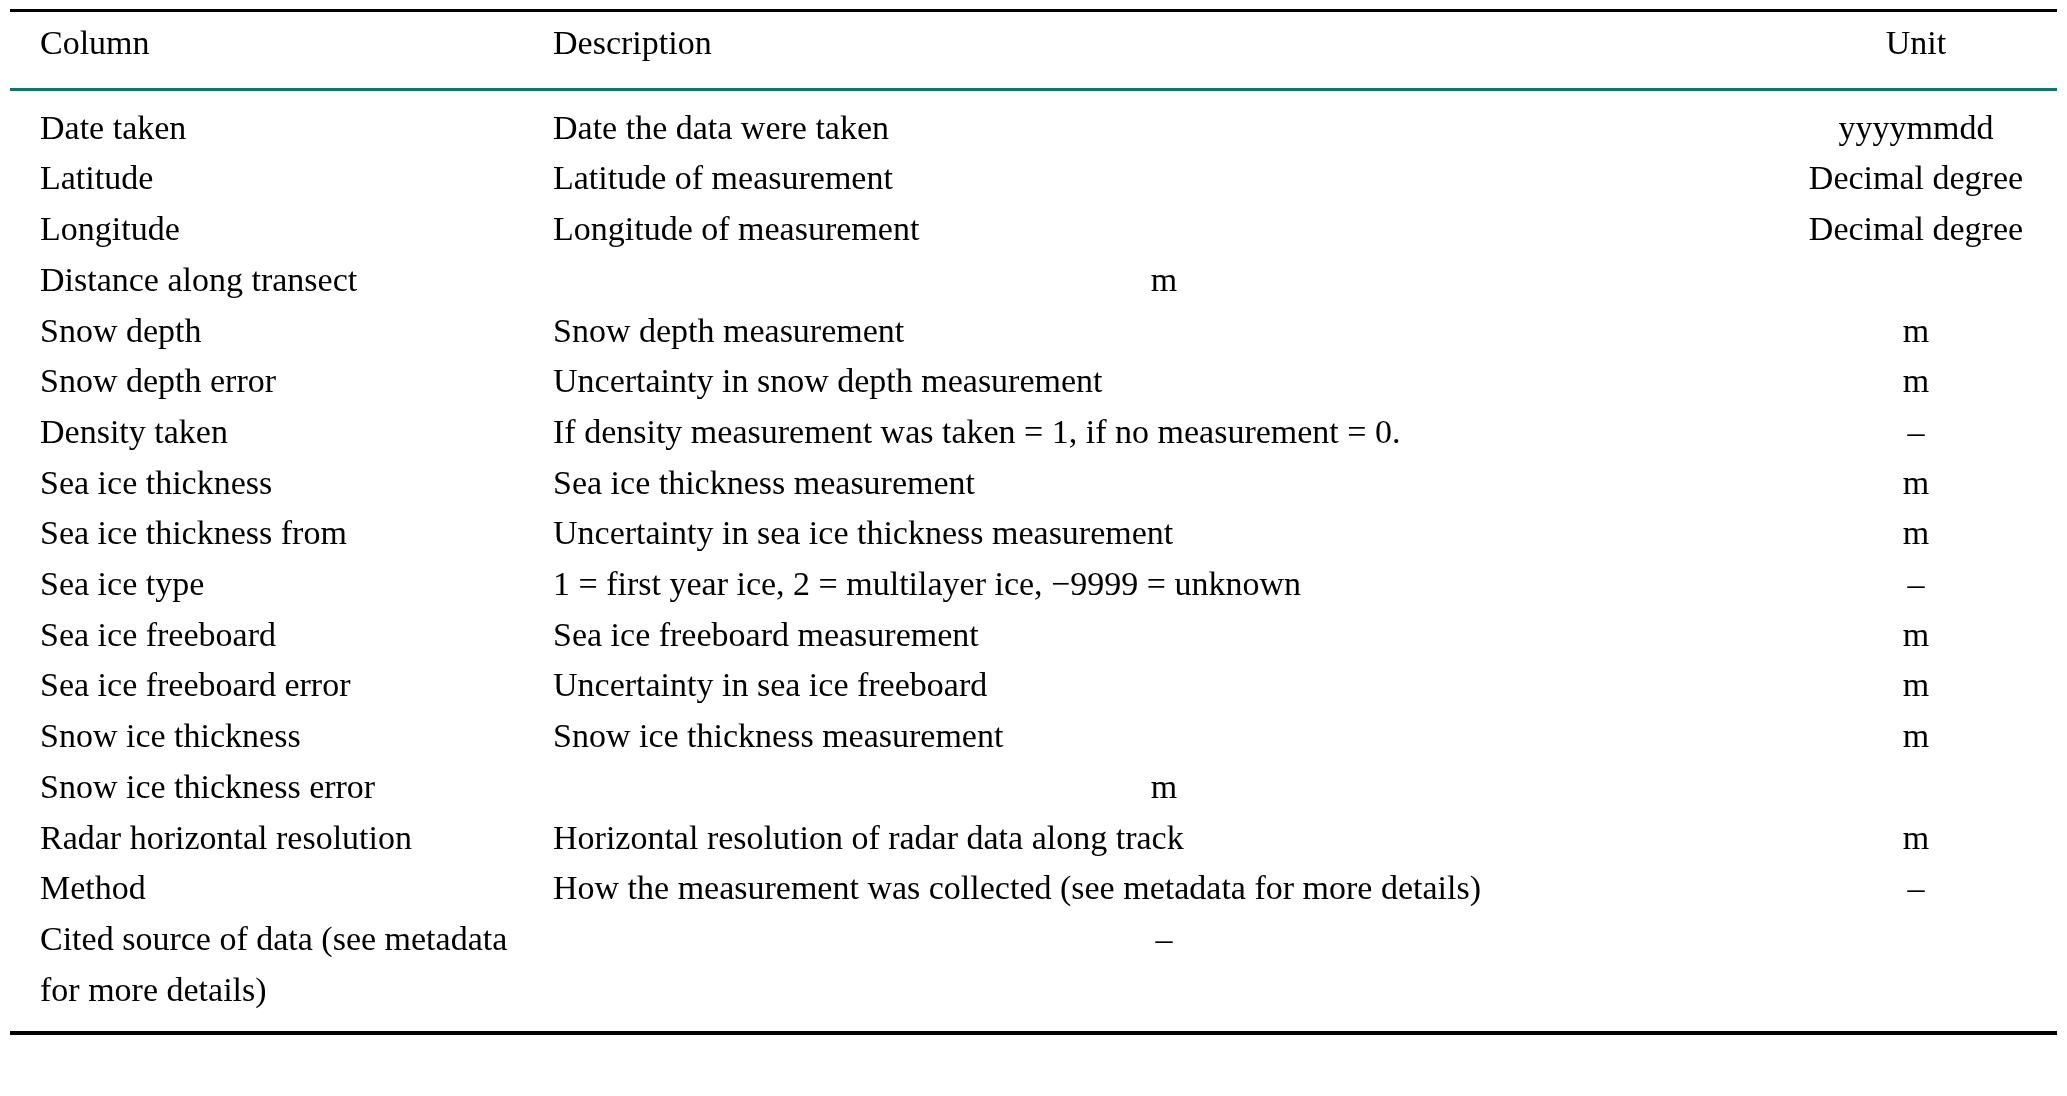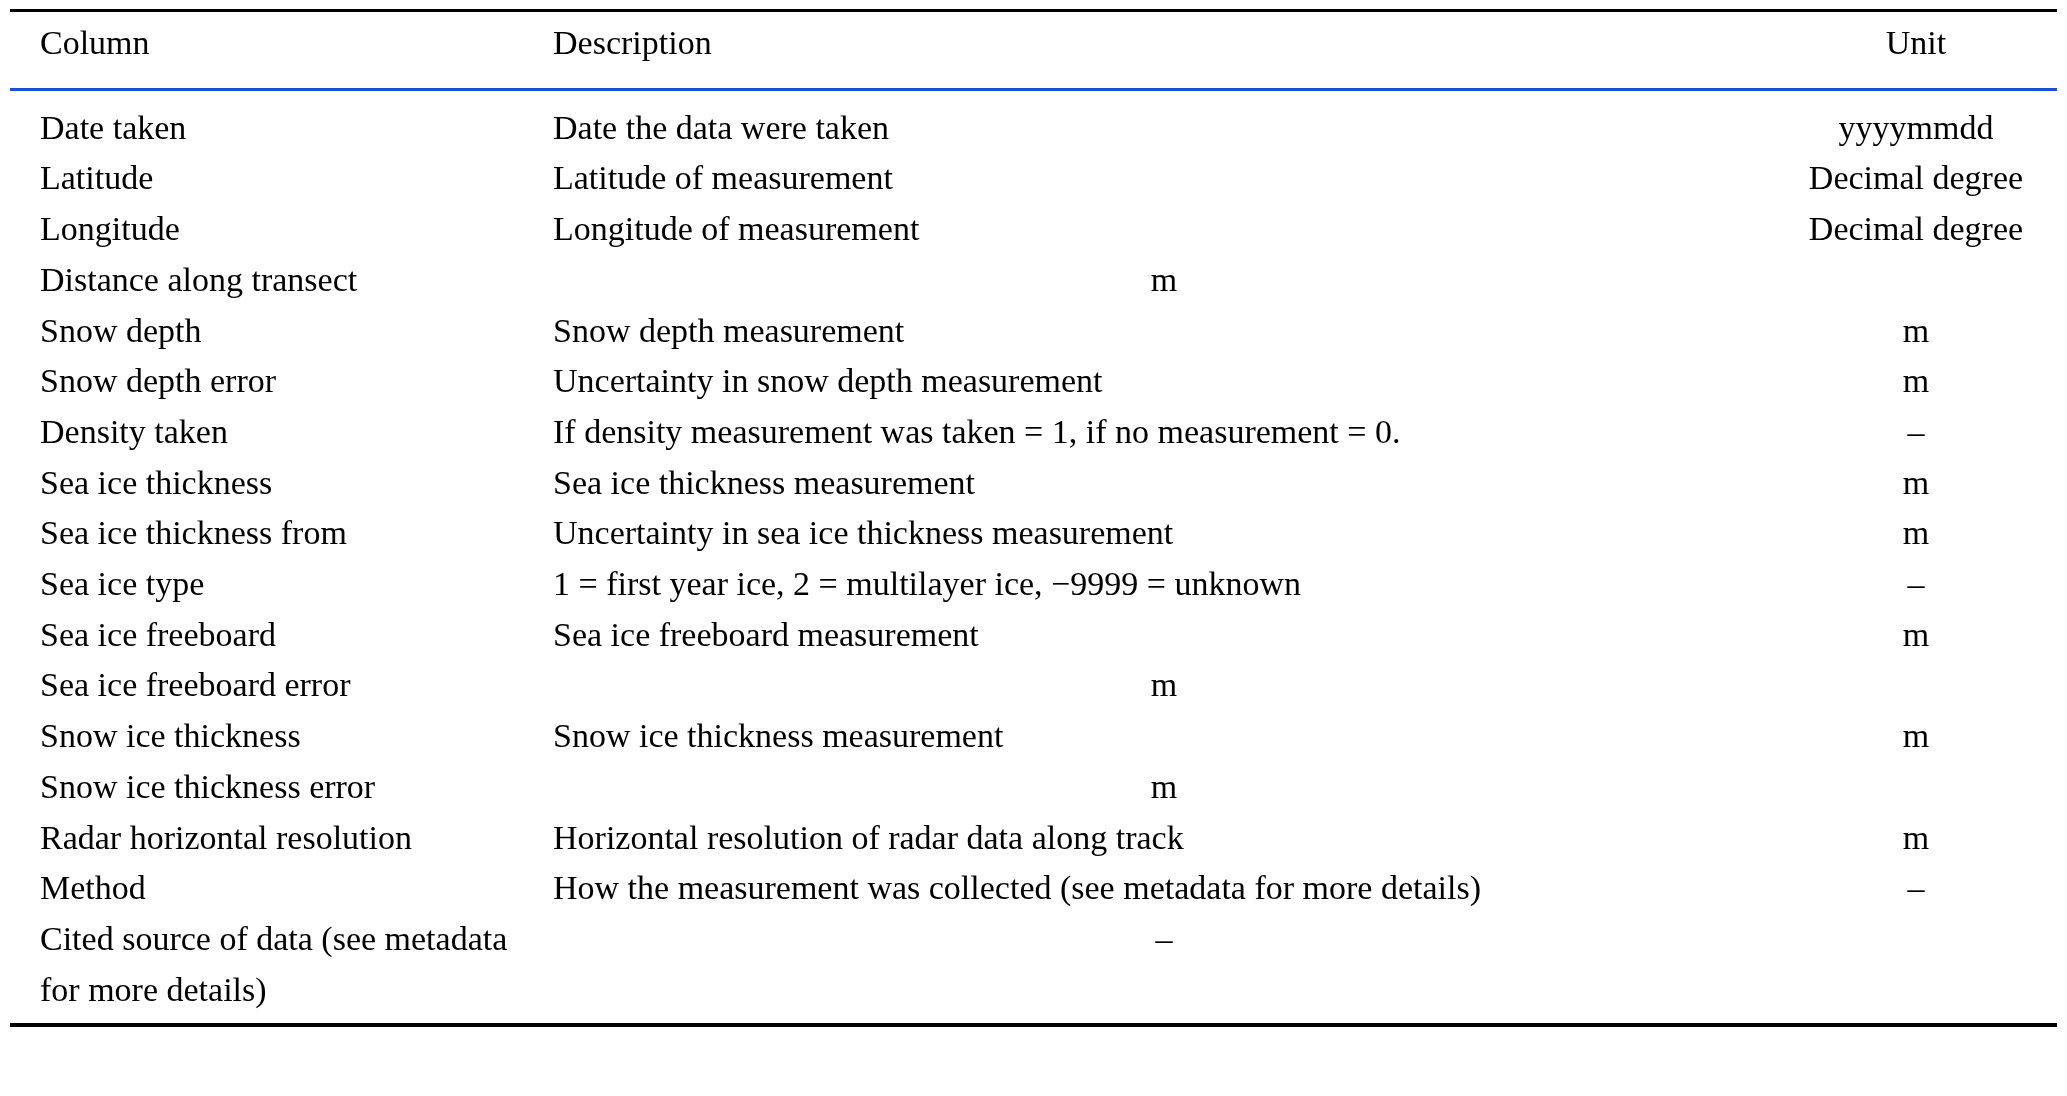--- a/index.html
+++ b/index.html
@@ -22,25 +22,25 @@
   .row {
     display: grid;
     grid-template-columns: 513px 1222px 1fr;
     padding-left: 30px;
     font-size: 34px;
     line-height: 50.7px;
   }
   .header-row {
     padding-top: 6px;
     padding-bottom: 19px;
-    border-bottom: 3px solid #1d4ed8;
+    border-bottom: 3px solid #0f766e;
   }
   .body-rows {
     padding-top: 12px;
-    padding-bottom: 8px;
+    padding-bottom: 16px;
   }
   .cell {
     white-space: pre-line;
     padding-right: 20px;
   }
   .unit-cell {
     padding-right: 0;
     text-align: center;
   }
 </style>
@@ -114,20 +114,21 @@
   </div>
 
   <div class="row">
     <div class="cell">Sea ice freeboard</div>
     <div class="cell">Sea ice freeboard measurement</div>
     <div class="cell unit-cell">m</div>
   </div>
 
   <div class="row">
     <div class="cell">Sea ice freeboard error</div>
+    <div class="cell">Uncertainty in sea ice freeboard</div>
     <div class="cell unit-cell">m</div>
   </div>
 
   <div class="row">
     <div class="cell">Snow ice thickness</div>
     <div class="cell">Snow ice thickness measurement</div>
     <div class="cell unit-cell">m</div>
   </div>
 
   <div class="row">

